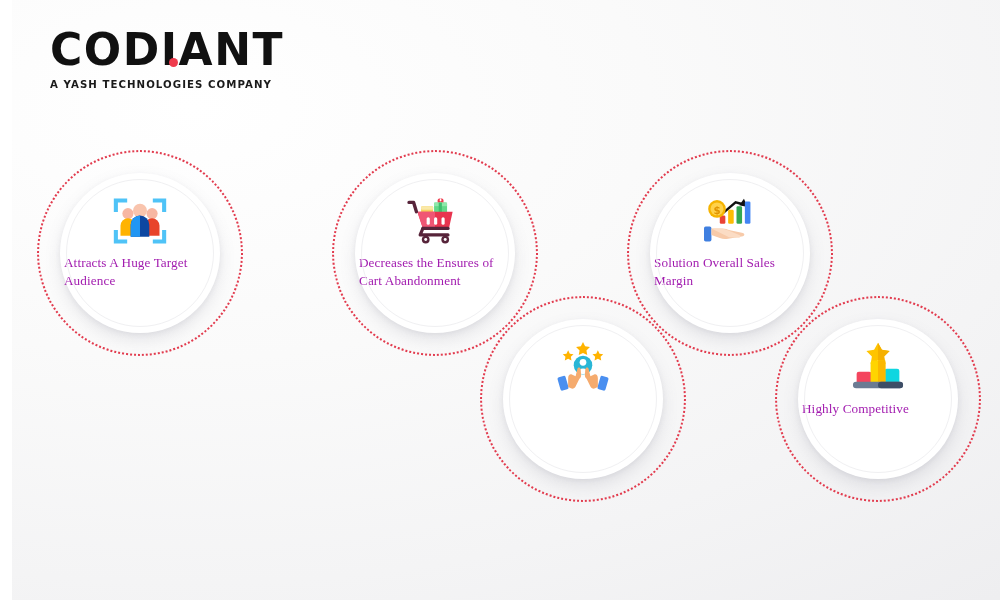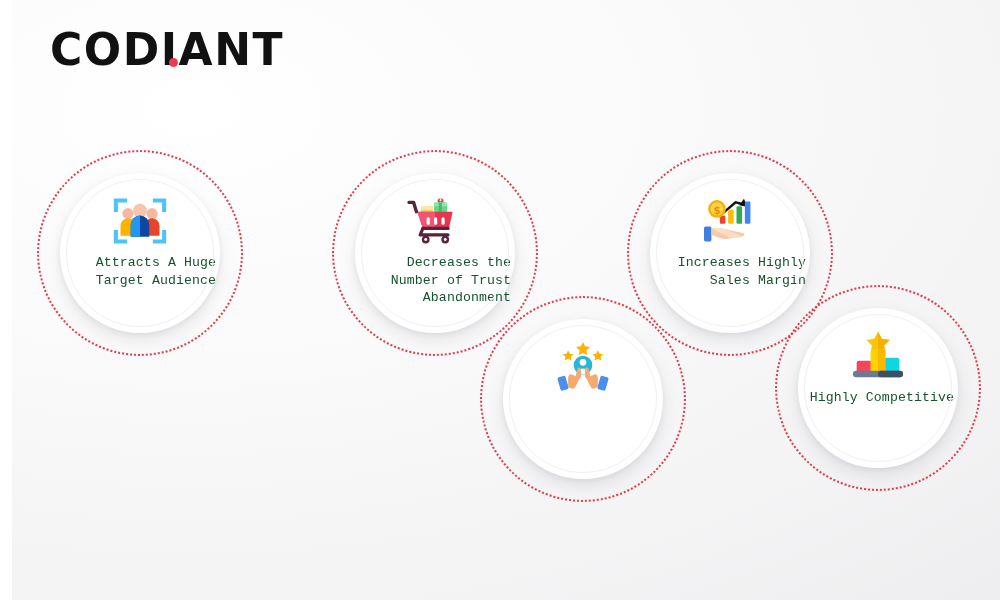--- a/index.html
+++ b/index.html
@@ -50,35 +50,36 @@
     content:"";position:absolute;left:6px;top:6px;right:6px;bottom:6px;
     border-radius:50%;border:1px solid #f0f0f2;
   }
   .disc-inner{
     position:absolute;inset:0;display:flex;flex-direction:column;
     align-items:center;justify-content:flex-start;
     padding-top:22px;box-sizing:border-box;
   }
   .ico{width:60px;height:52px;display:block;}
   .label{
-    margin-top:7px;width:152px;text-align:right;
-    font-family:Liberation Mono, monospace;
+    margin-top:7px;width:152px;text-align:left;
+    font-family:Liberation Serif, serif;
     font-size:13.2px;line-height:17.5px;font-weight:400;
-    color:#14532d;letter-spacing:.1px;
+    color:#a21caf;letter-spacing:.1px;
   }
   .label.sm{font-size:12.4px;line-height:16.6px;width:156px;}
 </style>
 </head>
 <body>
 
 <div id="stage">
 
   <div class="logo">
     <span class="logo-word">CODIANT</span>
     <span class="logo-dot"></span>
+    <span class="logo-tag">A YASH TECHNOLOGIES COMPANY</span>
   </div>
 
   <div class="node" style="left:25px;top:150px;">
     <div class="ring clip-br"></div>
     <div class="disc">
       <div class="disc-inner">
         <svg class="ico" viewBox="0 0 64 56">
           <g fill="none" stroke="#4fc3f7" stroke-width="4.4" stroke-linecap="square">
             <path d="M6 16V6h10"></path>
               <path d="M48 6h10v10"></path>
@@ -116,21 +117,21 @@
           <rect x="31" y="24" width="3.4" height="8" rx="1.7" fill="#ffffff"></rect>
           <rect x="39" y="24" width="3.4" height="8" rx="1.7" fill="#ffffff"></rect>
           <path d="M4 8h5l3 10" fill="none" stroke="#57243a" stroke-width="3.6" stroke-linecap="round" stroke-linejoin="round"></path>
           <path d="M19 36h27" fill="none" stroke="#57243a" stroke-width="3.6" stroke-linecap="round"></path>
           <path d="M19 36l-3 7h30" fill="none" stroke="#57243a" stroke-width="3.4" stroke-linecap="round" stroke-linejoin="round"></path>
           <circle cx="22" cy="48" r="4.2" fill="#57243a"></circle>
             <circle cx="22" cy="48" r="1.6" fill="#ffffff"></circle>
           <circle cx="43" cy="48" r="4.2" fill="#57243a"></circle>
             <circle cx="43" cy="48" r="1.6" fill="#ffffff"></circle>
         </svg>
-        <div class="label">Decreases the Number of Trust Abandonment</div>
+        <div class="label">Decreases the Ensures of Cart Abandonment</div>
       </div>
     </div>
   </div>
 
   <div class="node" style="left:468px;top:296px;">
     <div class="ring clip-br"></div>
     <div class="disc">
       <div class="disc-inner">
         <svg class="ico" viewBox="0 0 64 56">
           <path d="M32 1l2.3 4.7 5.2.8-3.8 3.6.9 5.1L32 12.8l-4.6 2.4.9-5.1-3.8-3.6 5.2-.8z" fill="#ffb300"></path>
@@ -159,26 +160,26 @@
           <rect x="30" y="16" width="6" height="15" rx="1.4" fill="#fbbc05"></rect>
           <rect x="39" y="12" width="6" height="19" rx="1.4" fill="#34a853"></rect>
           <rect x="48" y="7" width="6" height="24" rx="1.4" fill="#4285f4"></rect>
           <circle cx="18" cy="15" r="9.5" fill="#f5b300"></circle>
           <circle cx="18" cy="15" r="7" fill="#ffd24a"></circle>
           <text x="18" y="20" font-family="DejaVu Sans, sans-serif" font-size="11" font-weight="700" fill="#e09400" text-anchor="middle">$</text>
           <rect x="4" y="34" width="8" height="16" rx="1.8" fill="#3f7fe0"></rect>
           <path d="M12 36h12c3 0 5 1 8 2l14 3c2 .5 2 3 0 3.4L30 47c-3 .6-6 .4-9-.6L12 43z" fill="#f7caa9"></path>
           <path d="M12 36h10c3 0 6 1 9 2.6l11 4.4c2 .8 1.6 3-1 3l-10-.4z" fill="#fbdcc4"></path>
         </svg>
-        <div class="label">Increases Highly Sales Margin</div>
+        <div class="label">Solution Overall Sales Margin</div>
       </div>
     </div>
   </div>
 
-  <div class="node" style="left:763px;top:285px;">
+  <div class="node" style="left:763px;top:296px;">
     <div class="ring clip-br"></div>
     <div class="disc">
       <div class="disc-inner">
         <svg class="ico" viewBox="0 0 64 56">
           <path d="M32 2l4.2 7.3 8.3 1.4-5.9 5.9 1.3 8.2L32 21.1l-7.9 3.7 1.3-8.2-5.9-5.9 8.3-1.4z" fill="#ffc400"></path>
           <path d="M32 2l4.2 7.3 8.3 1.4-5.9 5.9 1.3 8.2L32 21.1z" fill="#f5b000"></path>
           <rect x="9" y="33" width="16" height="13" rx="2.4" fill="#f4455e"></rect>
           <rect x="39" y="30" width="16" height="16" rx="2.4" fill="#0fd6e0"></rect>
           <rect x="24" y="21" width="16" height="25" rx="2.4" fill="#ffd400"></rect>
           <rect x="32" y="21" width="8" height="25" fill="#fbb800"></rect>

